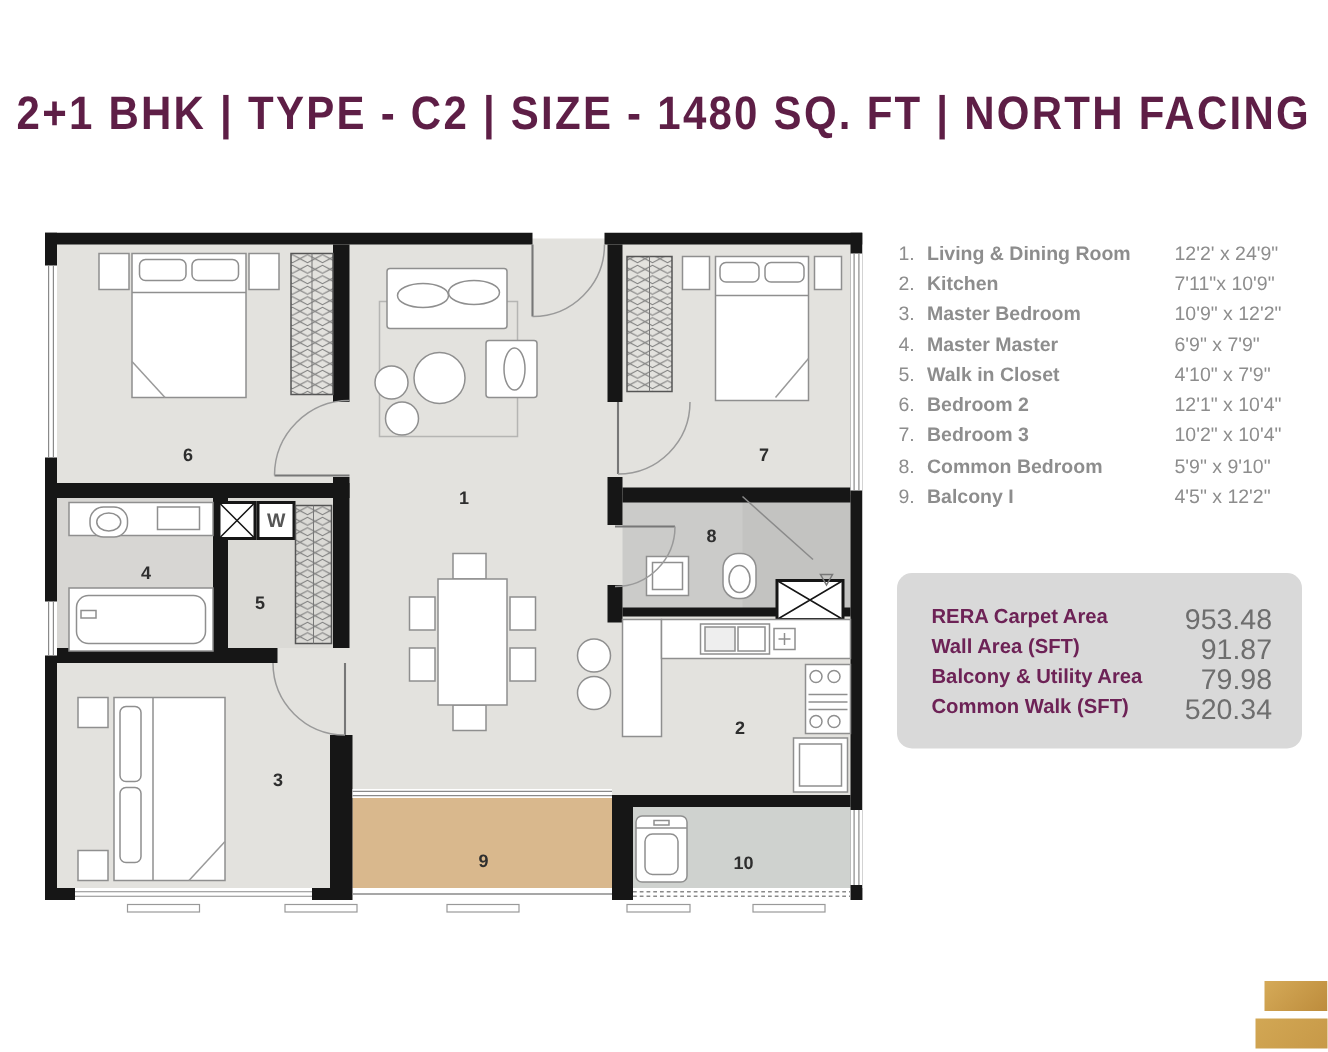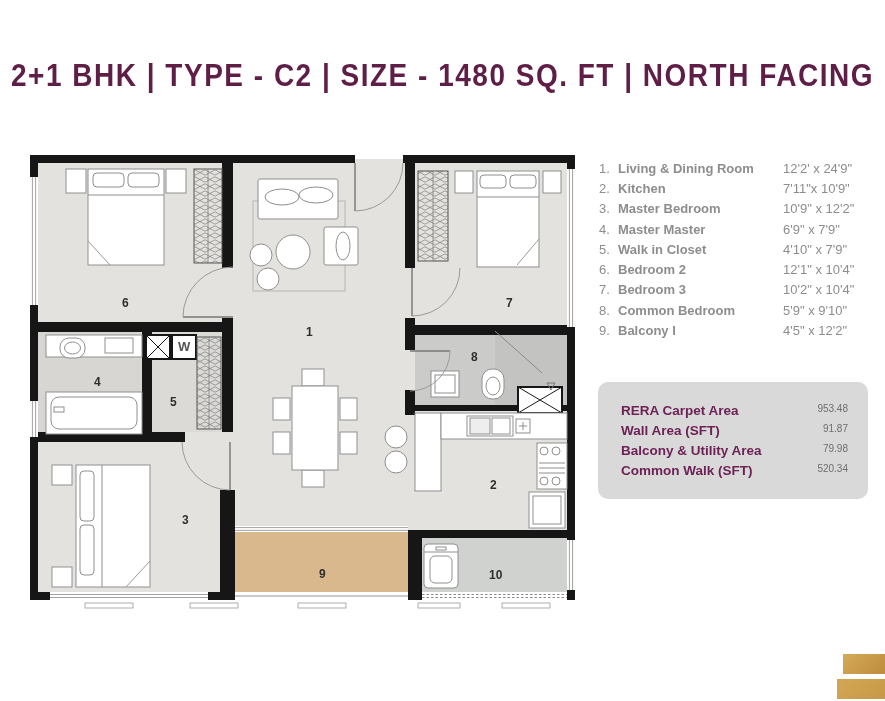--- a/index.html
+++ b/index.html
@@ -24,21 +24,21 @@
   .legend-row .dim{width:86px;flex:none;text-align:left;}
 
   
   .summary{
     position:absolute;left:598px;top:382px;width:270px;height:117px;
     background:#d9d9d9;border-radius:10px;box-sizing:border-box;
     padding:21px 20px 0 23px;
   }
   .summary-row{display:flex;justify-content:space-between;height:20px;}
   .summary-row .s-lab{font-size:13.5px;font-weight:700;color:#6d2256;}
-  .summary-row .s-val{font-size:10px;color:#6e6e6e;}
+  .summary-row .s-val{font-size:19px;color:#6e6e6e;}
 
   
   .gold-sq{position:absolute;left:843px;top:654px;width:42px;height:20px;
     background:linear-gradient(135deg,#d5aa58,#bd8c3c);}
   .gold-badge{position:absolute;left:837px;top:679px;width:78px;height:20px;
     background:linear-gradient(135deg,#d2a754,#bd8c3c);
     color:#fdfbf4;font-size:12.5px;font-weight:700;letter-spacing:2px;
     display:flex;align-items:center;justify-content:center;padding-left:32px;}
 
   svg text.roomnum{font-family:"Liberation Sans",sans-serif;font-size:12px;font-weight:700;fill:#2e2e2e;}

